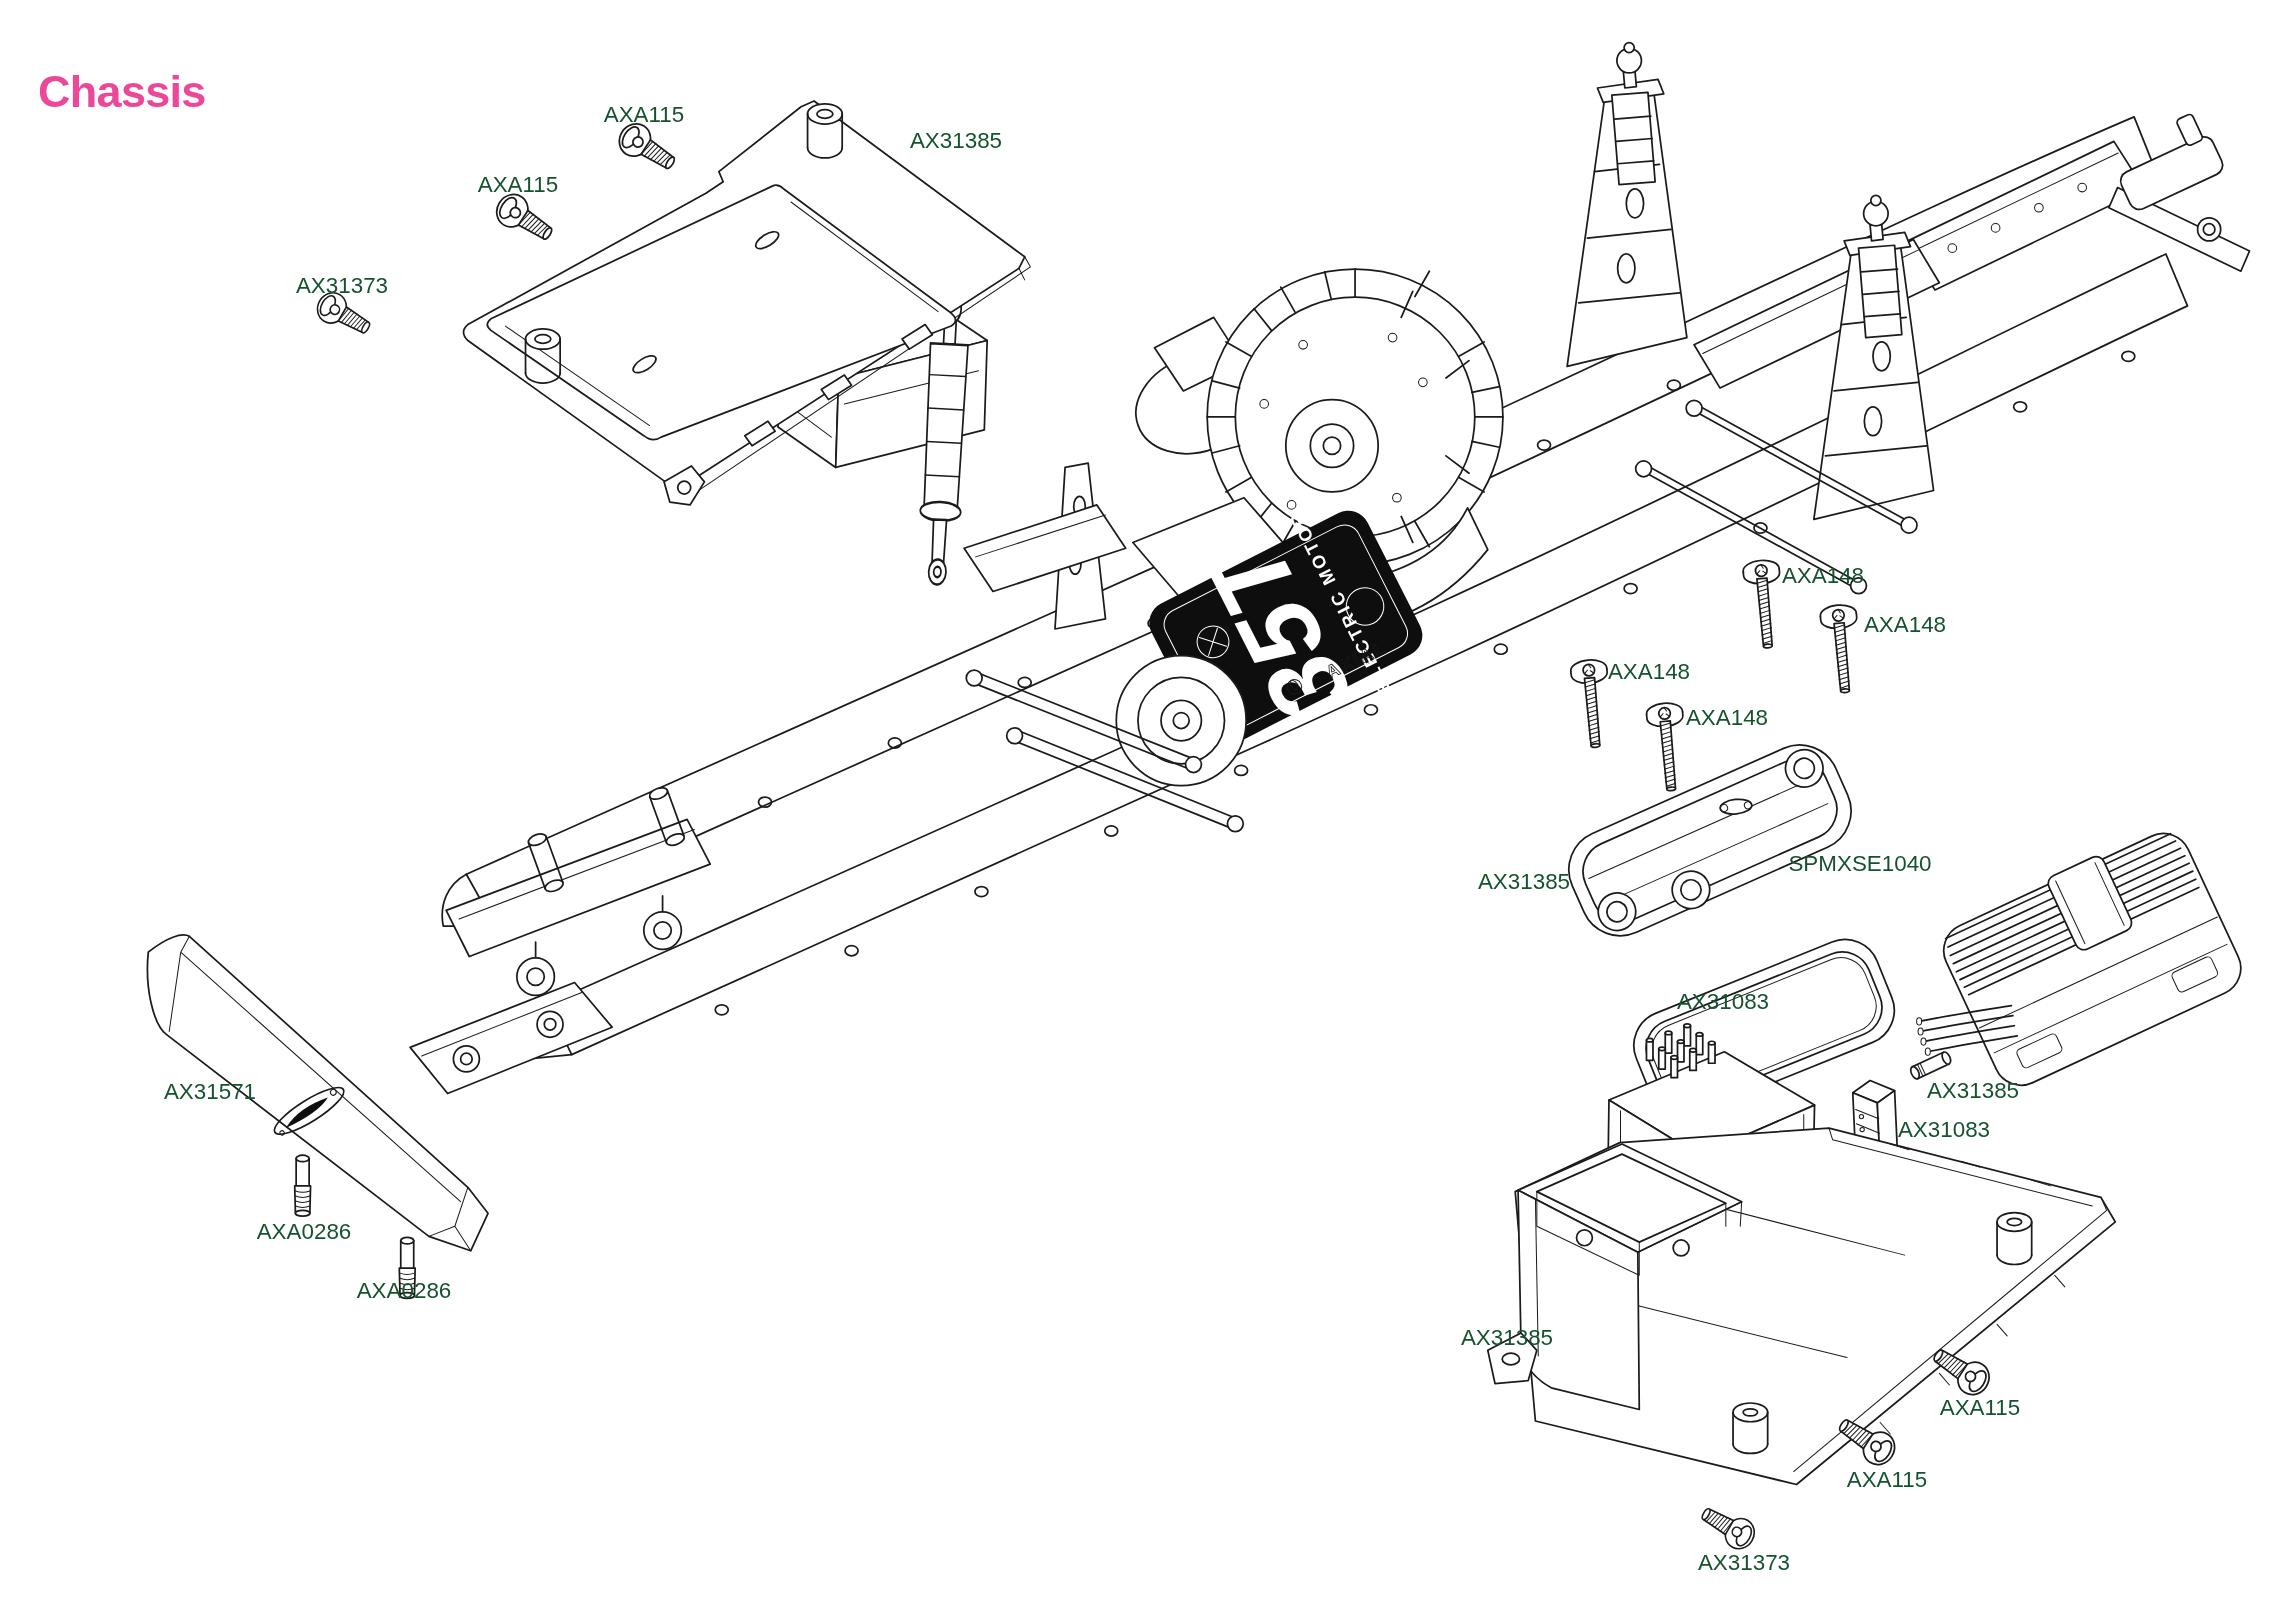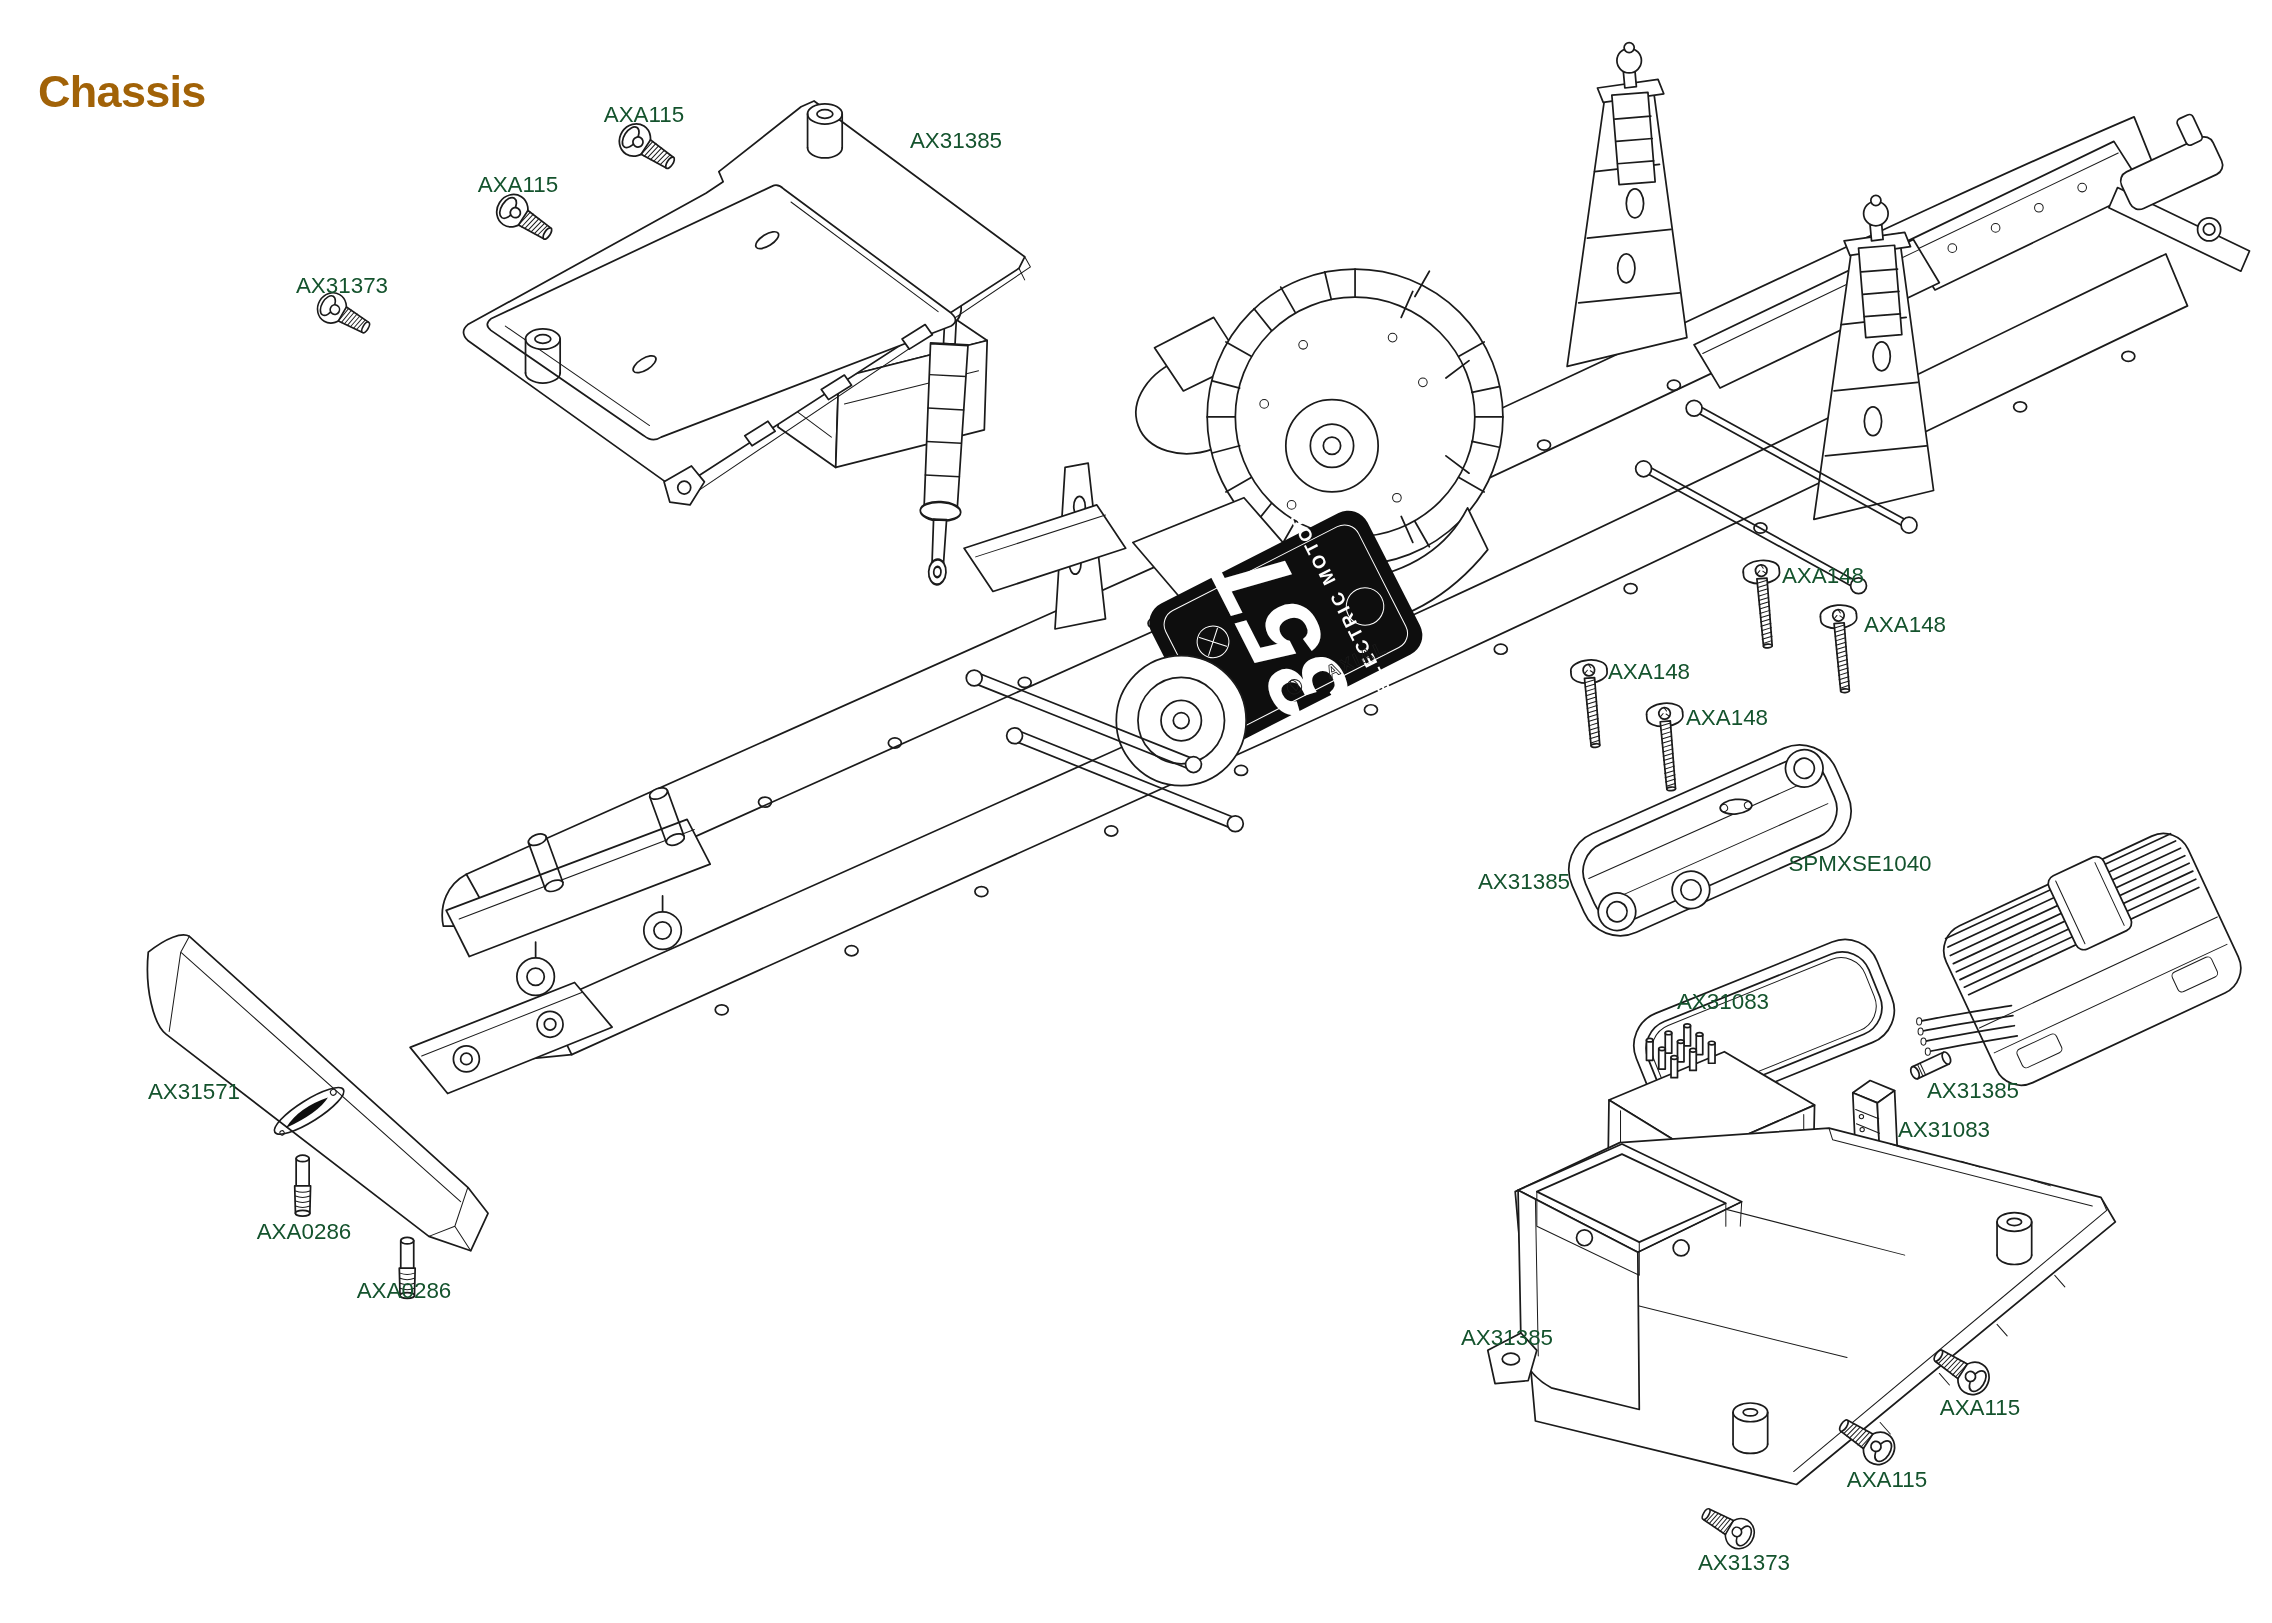--- a/index.html
+++ b/index.html
@@ -9,29 +9,29 @@
   svg{position:absolute;left:0;top:0;}
   svg *{stroke:#1b1b1b;stroke-width:2.4;fill:none;stroke-linecap:round;stroke-linejoin:round;}
   .wf{fill:#ffffff;}
   .bf{fill:#0e0e0e;stroke:none;}
   .thin{stroke-width:1.4;}
   .thick{stroke-width:3.4;}
   .wl{stroke:#ffffff;}
   .wtx{fill:#ffffff;stroke:none;font-family:"Liberation Sans",sans-serif;font-weight:bold;}
   .otx{fill:none;stroke:#1b1b1b;stroke-width:1.1;font-family:"Liberation Sans",sans-serif;font-weight:bold;}
   .page-title{position:absolute;left:38px;top:66px;font-size:45px;font-weight:bold;
-       color:#a16207;letter-spacing:-0.7px;}
+       color:#ec4899;letter-spacing:-0.7px;}
   .lbl{position:absolute;transform:translate(-50%,-50%);font-size:22.4px;color:#14532d;
        white-space:nowrap;letter-spacing:0;}
   .l0{left:644px;top:115px;} .l1{left:518px;top:185px;} .l2{left:342px;top:286px;}
   .l3{left:956px;top:141px;} .l4{left:1823px;top:576px;} .l5{left:1905px;top:625px;}
   .l6{left:1649px;top:672px;} .l7{left:1727px;top:718px;} .l8{left:1524px;top:882px;}
   .l9{left:1860px;top:864px;} .l10{left:1723px;top:1002px;} .l11{left:1973px;top:1091px;}
   .l12{left:1944px;top:1130px;} .l13{left:1507px;top:1338px;} .l14{left:1980px;top:1408px;}
-  .l15{left:1887px;top:1480px;} .l16{left:1744px;top:1563px;} .l17{left:194px;top:1092px;}
+  .l15{left:1887px;top:1480px;} .l16{left:1744px;top:1563px;} .l17{left:210px;top:1092px;}
   .l18{left:304px;top:1232px;} .l19{left:404px;top:1291px;}
 </style>
 </head>
 <body>
 
 <div id="stage">
 
 <svg width="2273" height="1623" viewBox="0 0 3150 2250">
   <defs>
     <g id="screwBtn">

